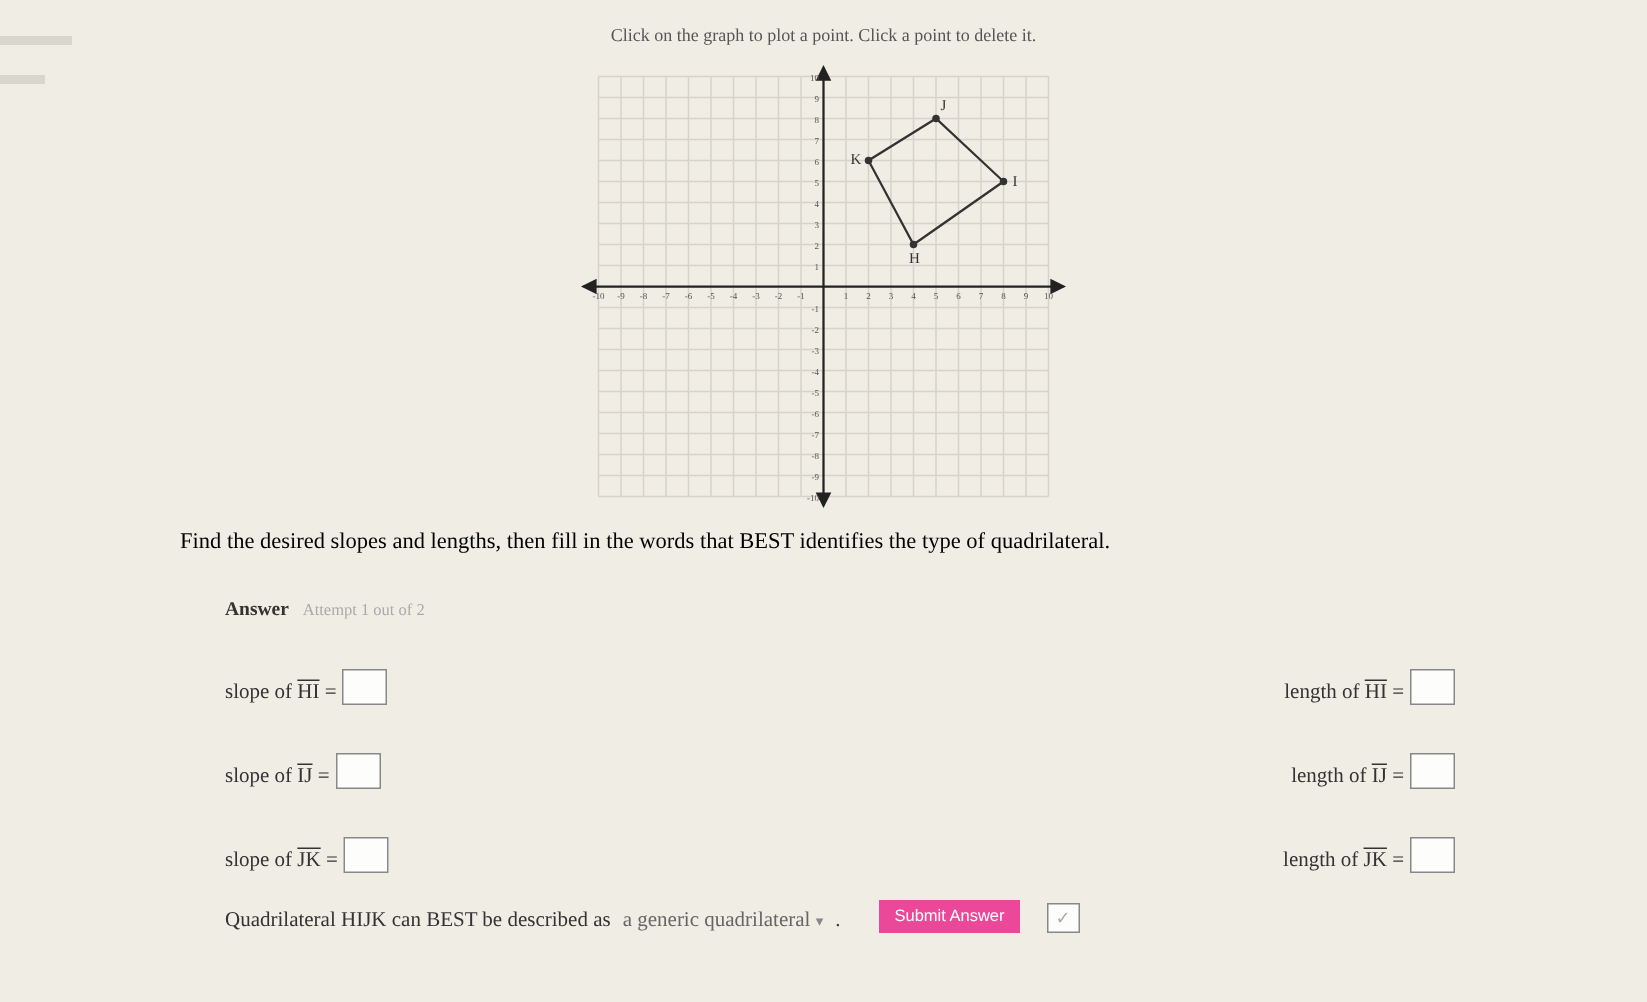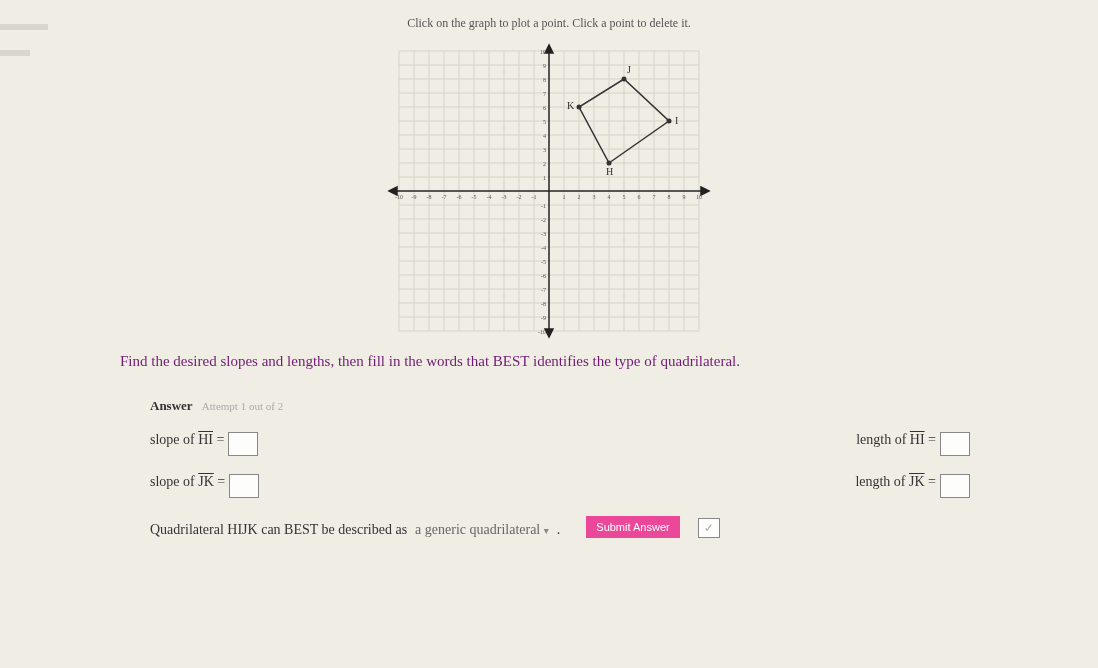--- a/index.html
+++ b/index.html
@@ -32,21 +32,21 @@
   }
   .graph-wrap {
     width: 360px;
     height: 300px;
     margin: 10px auto 0 auto;
     position: relative;
   }
   .graph-wrap svg { position: absolute; inset: 0; }
   .question {
     font-size: 15px;
-    color: #701a75;
+    color: #000000;
     margin: 12px 0 0 120px;
   }
   .answer-header {
     margin: 28px 0 0 150px;
     font-size: 13px;
   }
   .answer-header .attempt {
     color: #aaa;
     font-size: 11px;
     margin-left: 6px;
@@ -55,21 +55,21 @@
     margin: 18px 0 0 150px;
     width: 820px;
   }
   .row {
     display: flex;
     justify-content: space-between;
     align-items: center;
     margin-bottom: 18px;
     font-size: 14px;
   }
-  .item { display: flex; align-items: flex-start; gap: 4px; }
+  .item { display: flex; align-items: flex-end; gap: 4px; margin-top: 14px; }
   .seg { text-decoration: overline; }
   .smallbox {
     width: 30px; height: 24px;
     border: 1px solid #888;
     background: #fdfdfb;
     font-size: 12px;
     text-align: center;
   }
   .final-row {
     margin: 6px 0 0 150px;
@@ -238,20 +238,30 @@
       <span><span>slope of </span><span class="seg">HI</span><span> =</span></span>
       <input class="smallbox" style="">
     </div>
     <div class="item">
       <span><span>length of </span><span class="seg">HI</span><span> =</span></span>
       <input class="smallbox" style="">
     </div>
   </div>
   <div class="row">
     <div class="item">
+      <span><span>slope of </span><span class="seg">IJ</span><span> =</span></span>
+      <input class="smallbox" style="">
+    </div>
+    <div class="item">
+      <span><span>length of </span><span class="seg">IJ</span><span> =</span></span>
+      <input class="smallbox" style="">
+    </div>
+  </div>
+  <div class="row">
+    <div class="item">
       <span><span>slope of </span><span class="seg">JK</span><span> =</span></span>
       <input class="smallbox" style="">
     </div>
     <div class="item">
       <span><span>length of </span><span class="seg">JK</span><span> =</span></span>
       <input class="smallbox" style="">
     </div>
   </div>
 </div>
 

